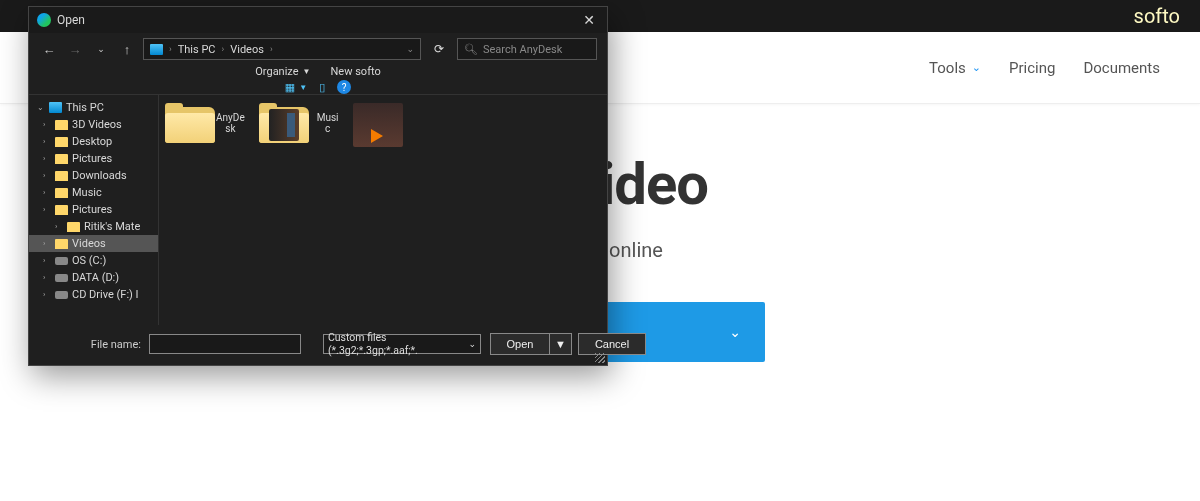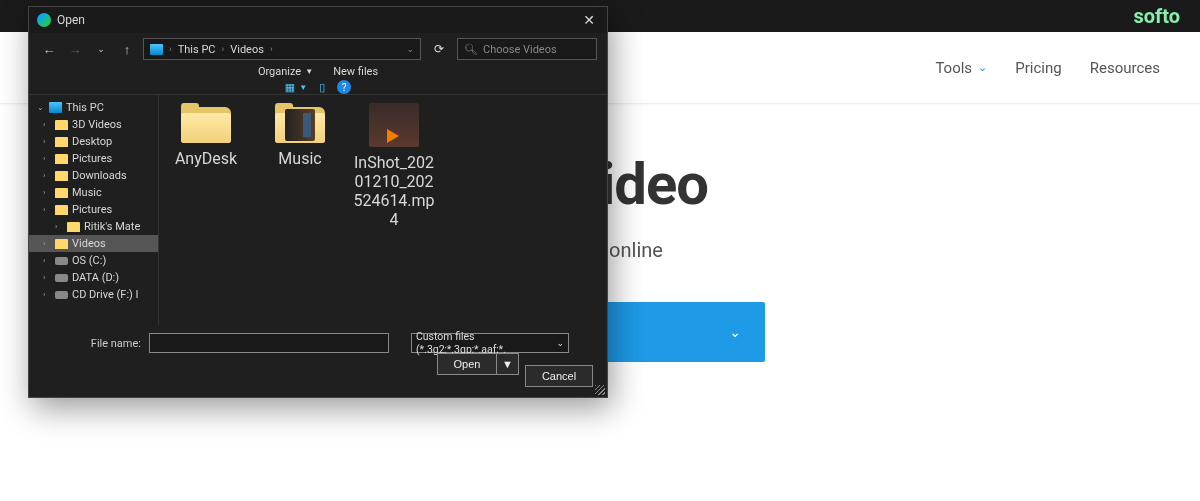--- a/index.html
+++ b/index.html
@@ -16,22 +16,22 @@
     position: absolute;
     top: 0; left: 0; right: 0;
     height: 32px;
     background: #1a1a1a;
     display: flex;
     align-items: center;
     justify-content: flex-end;
     padding-right: 20px;
   }
   .brand {
-    color: #86efac;
-    font-weight: 700;
+    color: #fef9c3;
+    font-weight: 400;
     font-size: 20px;
     letter-spacing: 0px;
   }
   
   .site-header {
     position: absolute;
     top: 32px; left: 0; right: 0;
     height: 72px;
     background: #fff;
     border-bottom: 1px solid #eee;
@@ -257,26 +257,26 @@
   .dlg-content {
     flex: 1;
     padding: 8px 6px;
     display: flex;
     gap: 12px;
     align-items: flex-start;
   }
   .file-item {
     width: 82px;
     display: flex;
-    flex-direction: column;
+    flex-direction: row;
     align-items: center;
     gap: 6px;
     cursor: pointer;
     text-align: center;
-    font-size: 16px;
+    font-size: 10px;
     word-break: break-word;
   }
   .folder-icon {
     width: 50px; height: 40px;
     position: relative;
   }
   .folder-back {
     position: absolute;
     top: 4px; left: 0;
     width: 50px; height: 36px;
@@ -329,22 +329,22 @@
     position: absolute;
     left: 18px; bottom: 4px;
     width: 0; height: 0;
     border-left: 12px solid #f57c00;
     border-top: 7px solid transparent;
     border-bottom: 7px solid transparent;
   }
   .dlg-footer {
     padding: 8px 12px 10px;
     display: flex;
-    flex-direction: column;
-    gap: 0;
+    flex-direction: row;
+    gap: 9px;
   }
   .footer-row {
     display: flex;
     align-items: center;
     gap: 8px;
   }
   .fn-label {
     width: 100px;
     text-align: right;
     font-size: 11px;
@@ -407,21 +407,21 @@
 <div class="topbar">
   <span class="brand">softo</span>
 </div>
 
 <div class="site-header">
   <div class="nav-item">
     <span>Tools</span>
     <span class="chev">⌄</span>
   </div>
   <div class="nav-item">Pricing</div>
-  <div class="nav-item">Resources</div>
+  <div class="nav-item">Documents</div>
 </div>
 
 <div class="hero">
   <div class="hero-title">ss Video</div>
   <div class="hero-sub">file size online</div>
   <div class="choose-file-btn">
     <div class="left">
       <span class="plus">+</span>
       <span>Choose file</span>
     </div>
@@ -449,31 +449,31 @@
       <span>This PC</span>
       <span class="bc-sep">›</span>
       <span>Videos</span>
       <span class="bc-sep">›</span>
       <span style="flex:1"></span>
       <span class="bc-sep">⌄</span>
     </div>
     <span class="refresh-btn">⟳</span>
     <div class="search-bar">
       <span>🔍︎</span>
-      <span>Choose Videos</span>
+      <span>Search AnyDesk</span>
     </div>
   </div>
 
   <div class="dlg-toolbar">
     <div class="left">
       <span class="tb-item">
         <span>Organize</span>
         <span style="font-size:8px;">▼</span>
       </span>
-      <span class="tb-item">New files</span>
+      <span class="tb-item">New softo</span>
     </div>
     <div class="right">
       <span class="tb-item" style="color:#4fc3f7;">▦ <span style="font-size:8px;">▼</span></span>
       <span class="tb-item" style="color:#4fc3f7;">▯</span>
       <span class="help-icon">?</span>
     </div>
   </div>
 
   <div class="dlg-body">
     <div class="dlg-sidebar" id="sidebar">
@@ -551,37 +551,36 @@
           <div class="folder-icon">
             <div class="folder-tab"></div>
             <div class="folder-back"></div>
             <div class="folder-front"></div>
             <div class="folder-overlay1"></div>
           </div>
           <span>Music</span>
         </div>
         <div class="file-item">
           <div class="video-thumb"></div>
-          <span>InShot_20201210_202524614.mp4</span>
         </div>
       </div>
   </div>
 
   <div class="dlg-footer">
     <div class="footer-row">
       <span class="fn-label">File name:</span>
       <input class="fn-input" style="max-width: 240px;" value="">
       <span style="width:6px;"></span>
       <div class="filter-select">
         <span>Custom files (*.3g2;*.3gp;*.aaf;*.</span>
         <span style="font-size:9px;">⌄</span>
       </div>
     </div>
     <div class="btns-row">
       <div style="display:flex;">
         <button class="dlg-btn">Open</button>
         <button class="dlg-btn split">▼</button>
       </div>
-      <button class="dlg-btn" style="min-width:68px;margin-top:12px;">Cancel</button>
+      <button class="dlg-btn" style="min-width:68px;">Cancel</button>
     </div>
   </div>
   <div class="resize-grip"></div>
 </div>
 
 </body></html>

